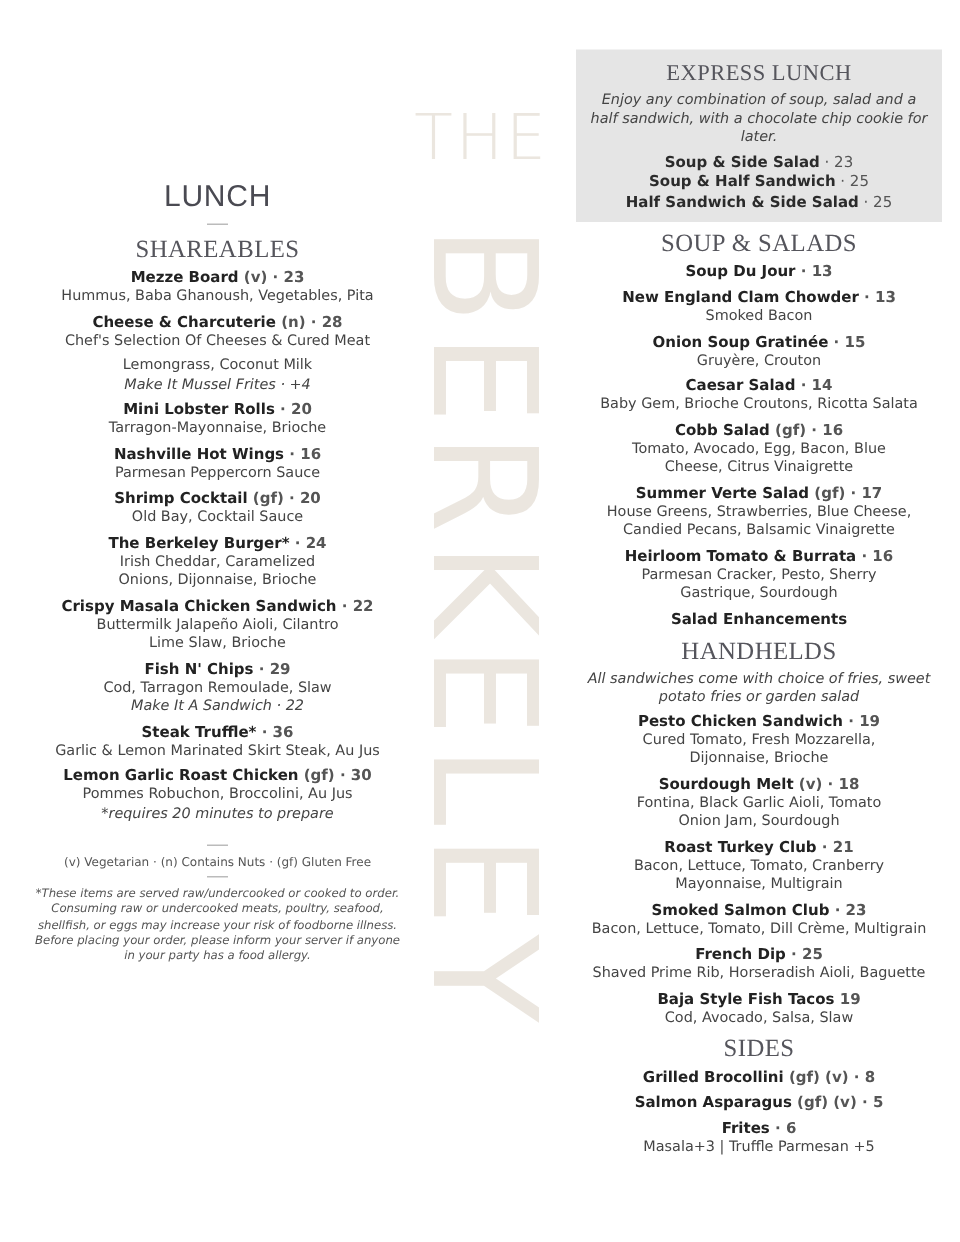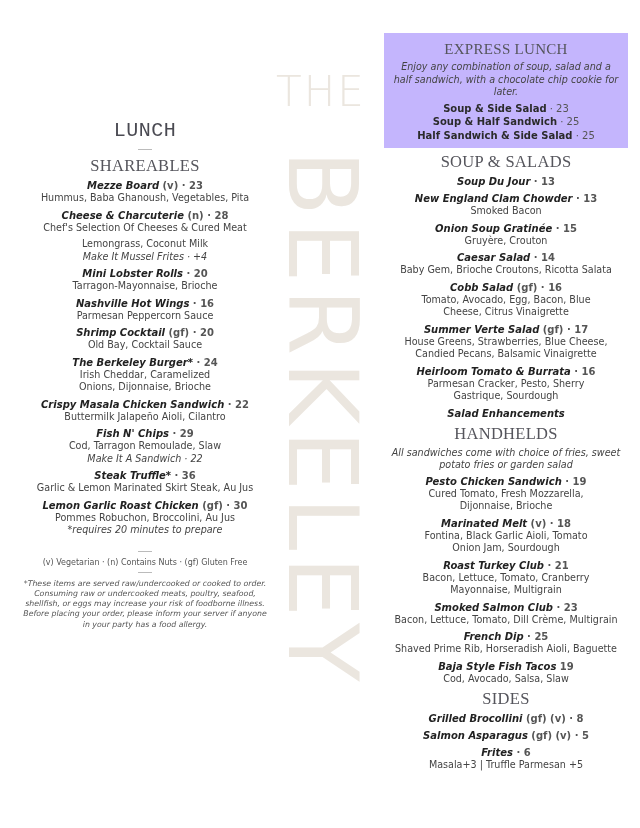--- a/index.html
+++ b/index.html
@@ -4,33 +4,33 @@
 <style>
   html, body { margin: 0; padding: 0; }
   body {
     width: 640px; height: 828px; background: #ffffff; position: relative; overflow: hidden;
     font-family: "DejaVu Sans", sans-serif; color: #2b2b2b;
   }
   .col { position: absolute; text-align: center; }
   #left { left: 20px; width: 250px; top: 118px; }
   #right { left: 384px; width: 244px; top: 33px; }
 
-  .big-title { font-family: Liberation Mono, monospace; font-size: 20px; color: #4a4a52; letter-spacing: 0.5px; font-weight: normal; margin: 0; line-height: 26px; }
+  .big-title { font-family: Liberation Sans, sans-serif; font-size: 20px; color: #4a4a52; letter-spacing: 0.5px; font-weight: normal; margin: 0; line-height: 26px; }
   .dash { width: 14px; height: 1px; background: #bbb; margin: 5px auto 6px; }
   .sec-title { font-family: "Liberation Serif", serif; font-size: 16.5px; color: #55555c; font-weight: normal; letter-spacing: 0.3px; margin: 2px 0 3px; line-height: 20px; }
 
   .item { margin-bottom: 4px; }
   .item-name { font-size: 10px; line-height: 13px; color: #222; }
-  .item-name b { font-weight: bold; font-style: italic; }
+  .item-name b { font-weight: bold; }
   .item-name .meta { color: #555; font-weight: bold; }
   .item-desc { font-size: 9.6px; line-height: 12.5px; color: #444; }
   .item-italic { font-size: 9.6px; line-height: 12.5px; color: #444; font-style: italic; }
 
   .express {
-    background: #c4b5fd; padding: 4px 8px 6px; margin-bottom: 4px;
+    background: #e5e5e5; padding: 4px 8px 6px; margin-bottom: 4px;
   }
   .express .sec-title { font-size: 15px; color: #55555c; margin: 2px 0 2px; }
   .express .intro { font-size: 9.6px; line-height: 12.5px; font-style: italic; color: #444; margin-bottom: 3px; }
   .express .xrow { font-size: 10px; line-height: 13.5px; }
 
   .legend { font-size: 8px; color: #555; margin: 4px 0; }
   .disclaimer { font-size: 7.8px; line-height: 10.3px; font-style: italic; color: #555; padding: 0 2px; }
 
   #brand-the {
     position: absolute; left: 276px; top: 70px; width: 90px; text-align: center;
@@ -84,20 +84,21 @@
 
   <div id="mains-list">
       <div class="item">
         <div class="item-name"><b>The Berkeley Burger*</b><span class="meta"> · 24</span></div>
         <div class="item-desc">Irish Cheddar, Caramelized</div>
         <div class="item-desc">Onions, Dijonnaise, Brioche</div>
       </div>
       <div class="item">
         <div class="item-name"><b>Crispy Masala Chicken Sandwich</b><span class="meta"> · 22</span></div>
         <div class="item-desc">Buttermilk Jalapeño Aioli, Cilantro</div>
+        <div class="item-desc">Lime Slaw, Brioche</div>
       </div>
       <div class="item">
         <div class="item-name"><b>Fish N' Chips</b><span class="meta"> · 29</span></div>
         <div class="item-desc">Cod, Tarragon Remoulade, Slaw</div>
         <div class="item-italic">Make It A Sandwich · 22</div>
       </div>
       <div class="item">
         <div class="item-name"><b>Steak Truffle*</b><span class="meta"> · 36</span></div>
         <div class="item-desc">Garlic &amp; Lemon Marinated Skirt Steak, Au Jus</div>
       </div>
@@ -164,21 +165,21 @@
 
   <div class="sec-title">HANDHELDS</div>
   <div class="item-italic" style="margin-bottom:3px;padding:0 6px">All sandwiches come with choice of fries, sweet potato fries or garden salad</div>
   <div id="handhelds-list">
       <div class="item">
         <div class="item-name"><b>Pesto Chicken Sandwich</b><span class="meta"> · 19</span></div>
         <div class="item-desc">Cured Tomato, Fresh Mozzarella,</div>
         <div class="item-desc">Dijonnaise, Brioche</div>
       </div>
       <div class="item">
-        <div class="item-name"><b>Marinated Melt</b><span class="meta"> (v) · 18</span></div>
+        <div class="item-name"><b>Sourdough Melt</b><span class="meta"> (v) · 18</span></div>
         <div class="item-desc">Fontina, Black Garlic Aioli, Tomato</div>
         <div class="item-desc">Onion Jam, Sourdough</div>
       </div>
       <div class="item">
         <div class="item-name"><b>Roast Turkey Club</b><span class="meta"> · 21</span></div>
         <div class="item-desc">Bacon, Lettuce, Tomato, Cranberry</div>
         <div class="item-desc">Mayonnaise, Multigrain</div>
       </div>
       <div class="item">
         <div class="item-name"><b>Smoked Salmon Club</b><span class="meta"> · 23</span></div>

